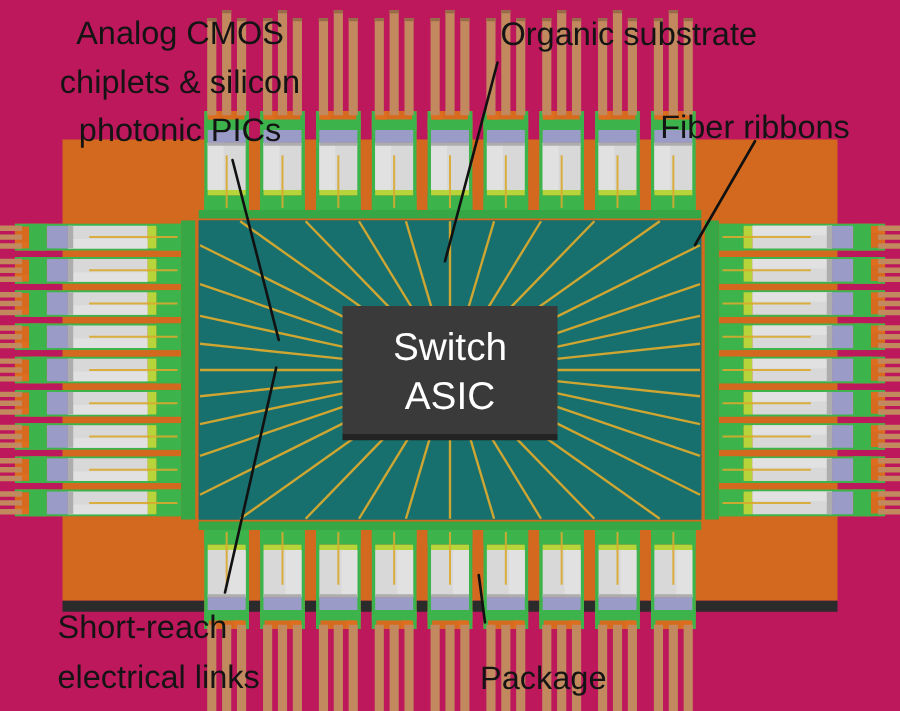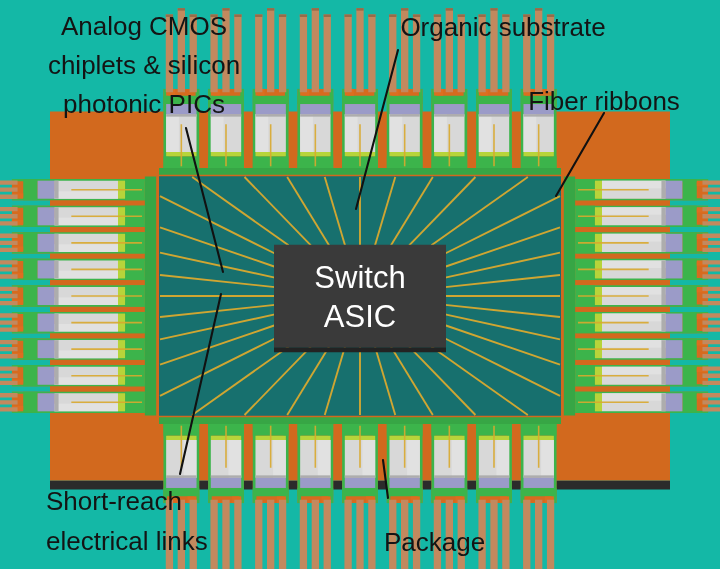--- a/index.html
+++ b/index.html
@@ -1,18 +1,18 @@
 <!DOCTYPE html>
 <html><head>
 <meta charset="utf-8">
 <style>
   html,body{margin:0;padding:0;background:#ffffff;}
   body{width:720px;height:569px;overflow:hidden;
        font-family:"Liberation Sans","DejaVu Sans",sans-serif;}
-  #stage{position:relative;width:720px;height:569px;background:#14b8a6;}
+  #stage{position:relative;width:720px;height:569px;background:#be185d;}
   svg#fig{position:absolute;left:0;top:0;width:720px;height:569px;display:block;}
   .lbl{font-family:"Liberation Sans","DejaVu Sans",sans-serif;
        font-size:26px;fill:#141414;}
   .lbl.ctr{text-anchor:middle;}
   .lbl.st{text-anchor:start;}
   .asic-txt{font-family:"Liberation Sans","DejaVu Sans",sans-serif;
        font-size:31px;fill:#ffffff;text-anchor:middle;}
   .leader{stroke:#111111;stroke-width:2.1;fill:none;stroke-linecap:round;}
 </style>
 </head>

